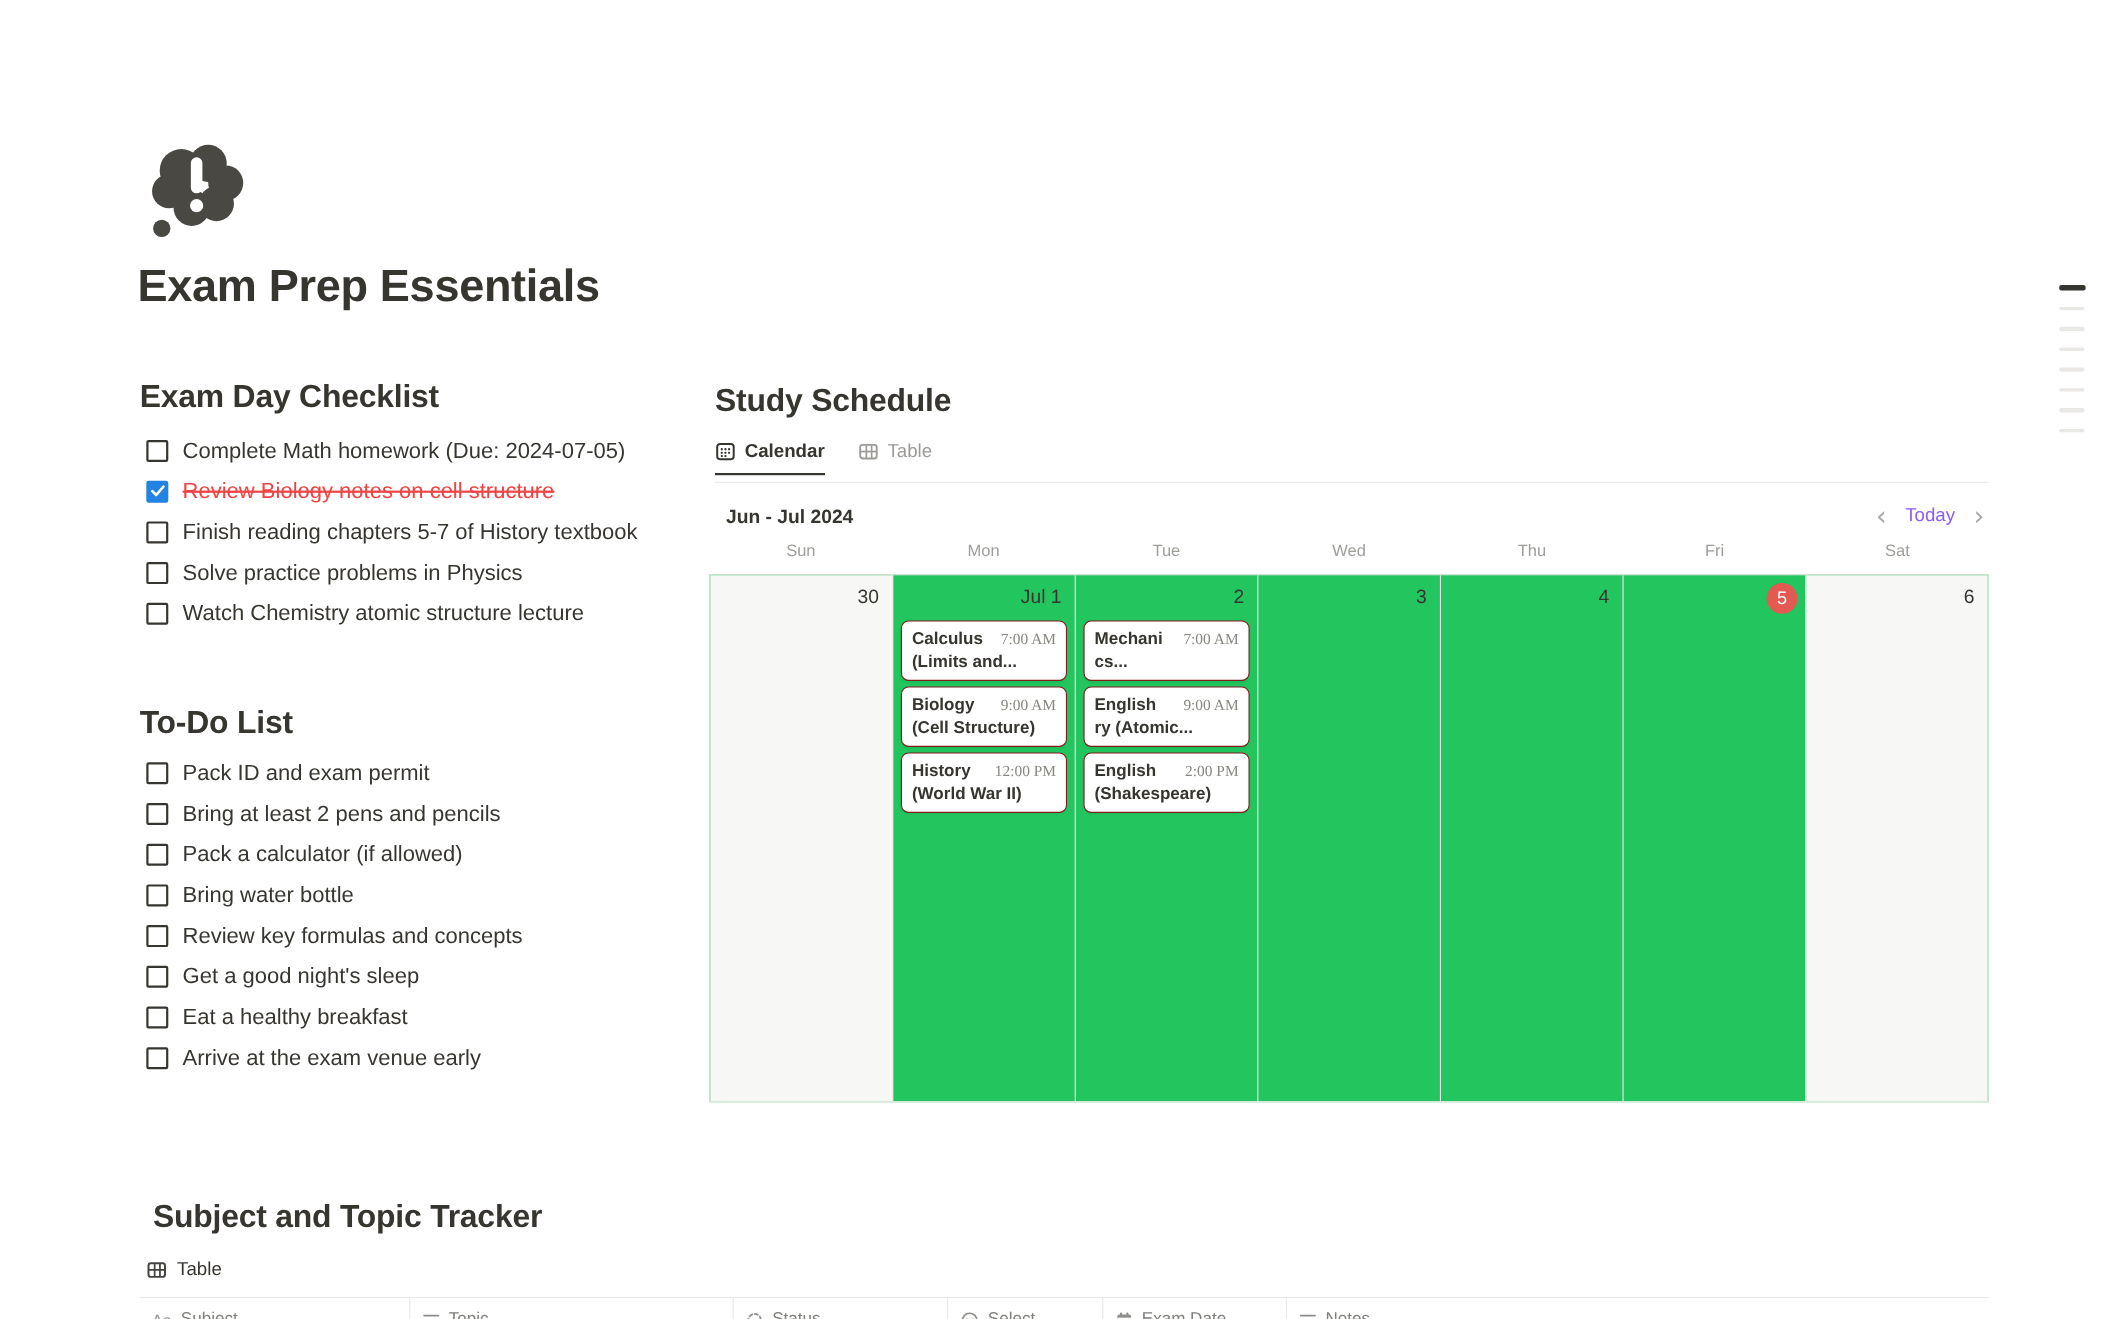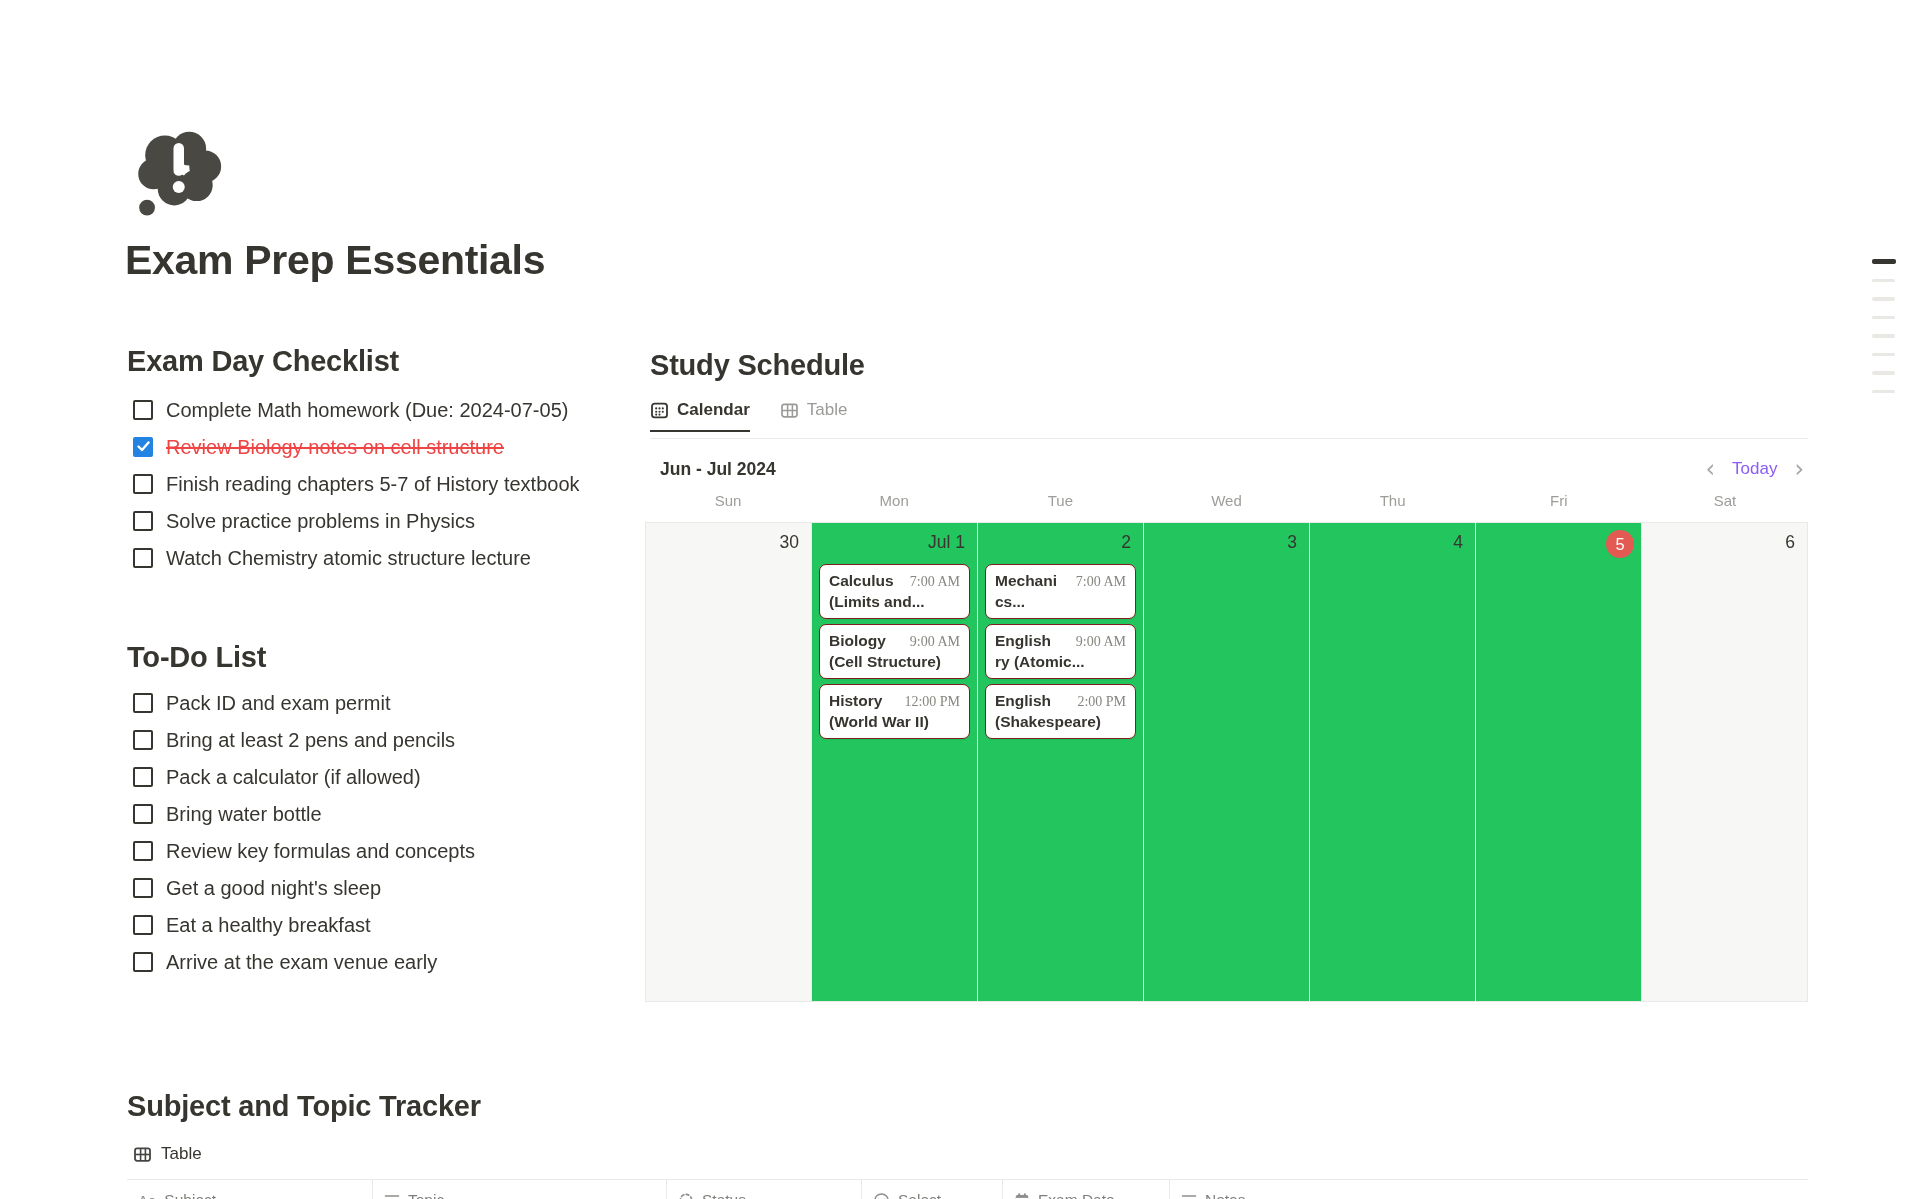--- a/index.html
+++ b/index.html
@@ -302,21 +302,21 @@
 
   <div class="cal-cell">
     <span class="today-badge">5</span>
   </div>
 
   <div class="cal-cell weekend">
     <span class="date-num">6</span>
   </div>
 </div>
 
-<div class="abs h2" style="left:127px;top:1090px;">Subject and Topic Tracker</div>
+<div class="abs h2" style="left:139px;top:1090px;">Subject and Topic Tracker</div>
 
 <div class="abs view-tab">
   <span>
     <svg width="19" height="19" viewBox="0 0 19 19">
       <rect x="2" y="3.4" width="15" height="12.4" rx="2.2" fill="none" stroke="#454440" stroke-width="1.8"></rect>
       <line x1="2.4" y1="9.5" x2="16.6" y2="9.5" stroke="#454440" stroke-width="1.6"></line>
       <line x1="7.6" y1="3.8" x2="7.6" y2="15.4" stroke="#454440" stroke-width="1.6"></line>
       <line x1="12.4" y1="3.8" x2="12.4" y2="15.4" stroke="#454440" stroke-width="1.6"></line>
     </svg>
   </span>

